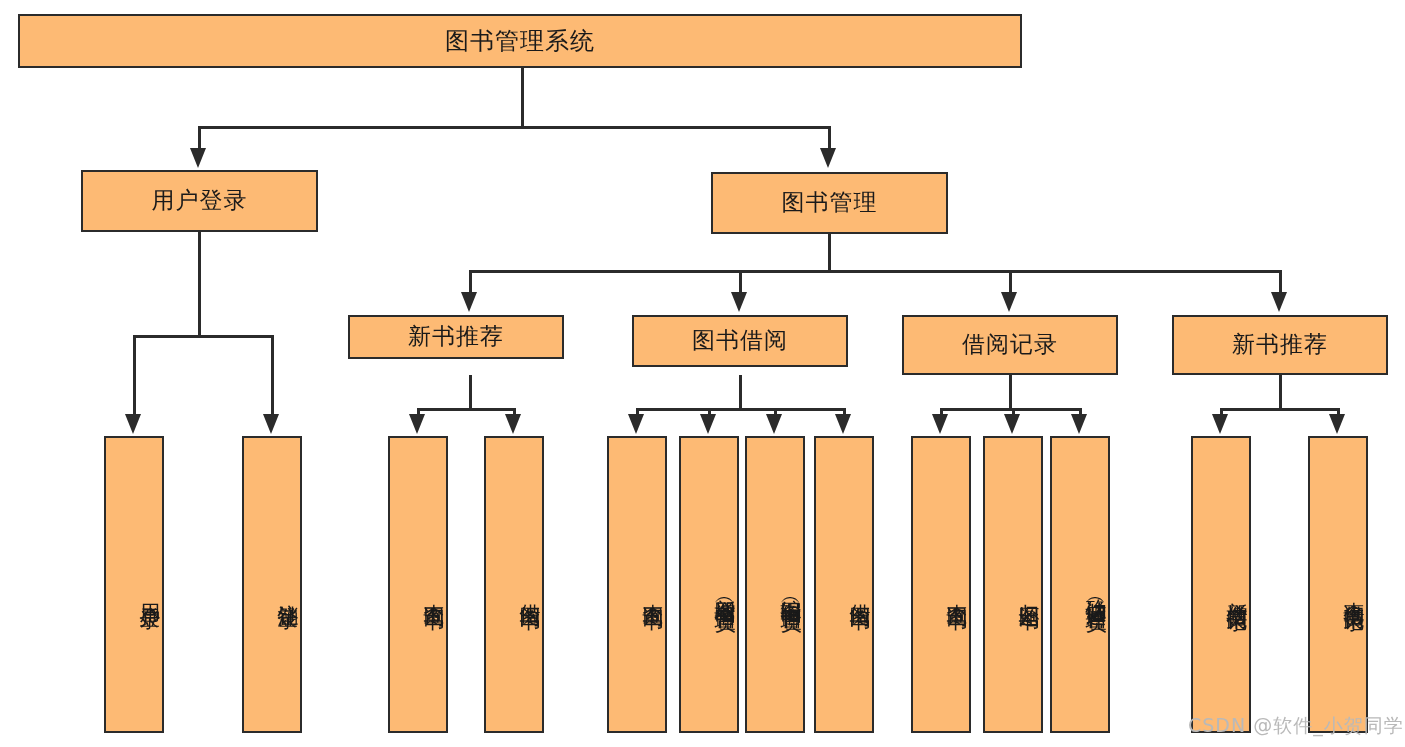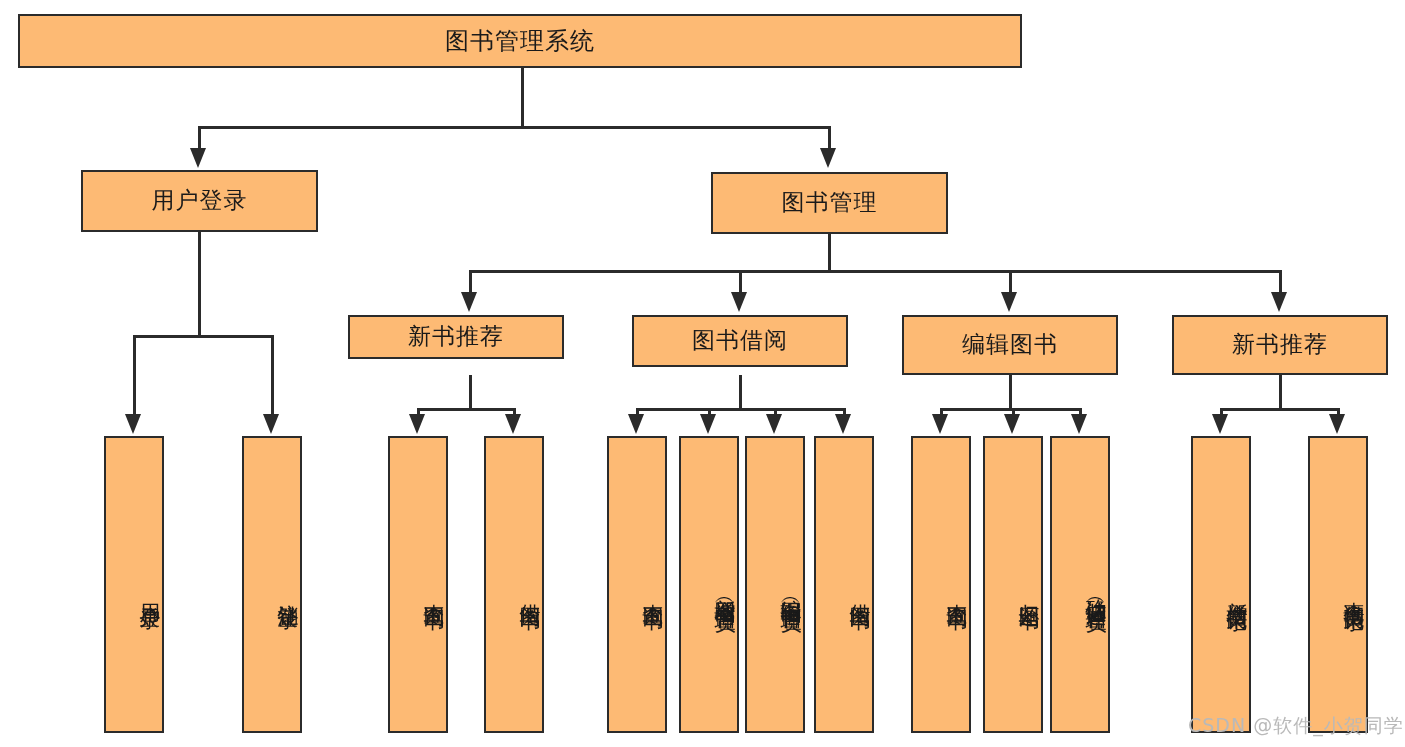--- a/index.html
+++ b/index.html
@@ -141,21 +141,21 @@
       <div class="node level2 h" style="left: 711px; top: 172px; width: 237px; height: 62px;">
         <span>图书管理</span>
       </div>
       <div class="node level3 h" style="left: 348px; top: 315px; width: 216px; height: 44px;">
         <span>新书推荐</span>
       </div>
       <div class="node level3 h" style="left: 632px; top: 315px; width: 216px; height: 52px;">
         <span>图书借阅</span>
       </div>
       <div class="node level3 h" style="left: 902px; top: 315px; width: 216px; height: 60px;">
-        <span>编辑图书</span>
+        <span>借阅记录</span>
       </div>
       <div class="node level3 h" style="left: 1172px; top: 315px; width: 216px; height: 60px;">
         <span>新书推荐</span>
       </div>
       <div class="node leaf v" style="left: 104px; top: 436px; width: 60px; height: 297px;">
         <span class="vtext">用户登录</span>
       </div>
       <div class="node leaf v" style="left: 242px; top: 436px; width: 60px; height: 297px;">
         <span class="vtext">注销登录</span>
       </div>

